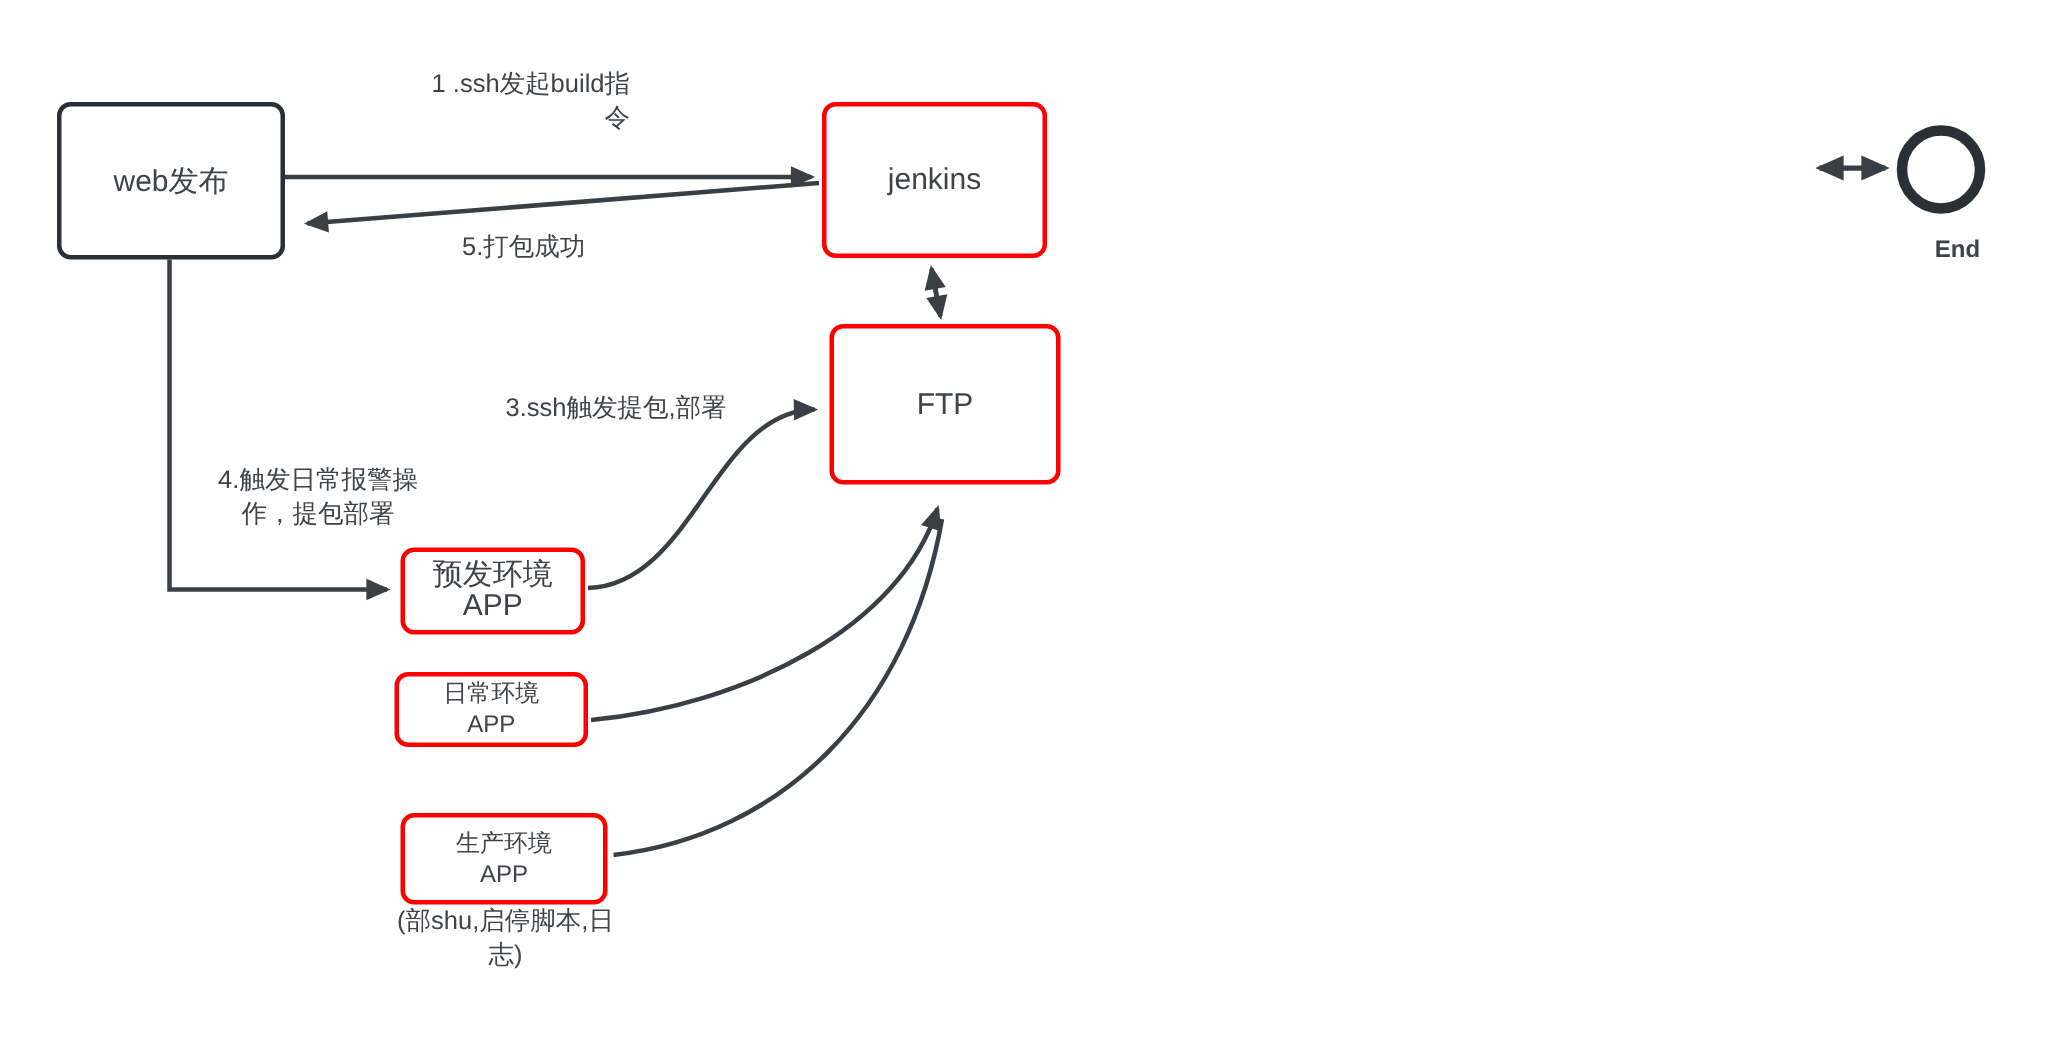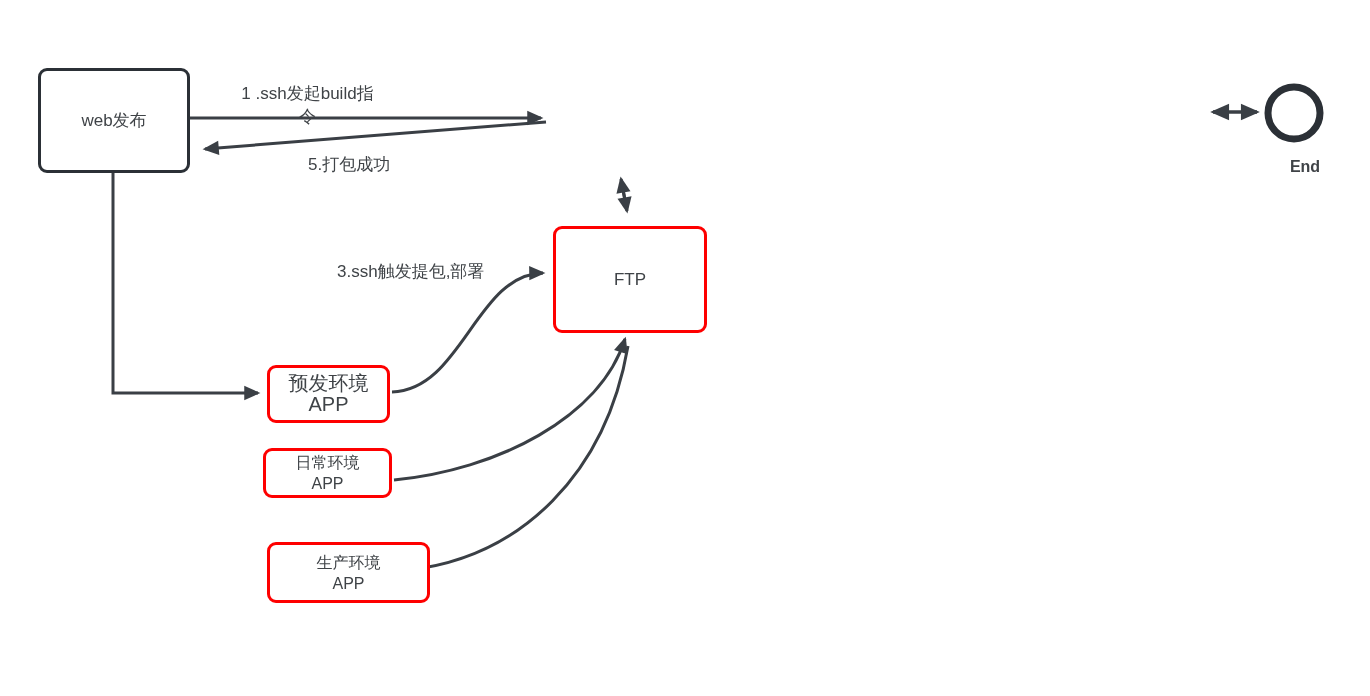--- a/index.html
+++ b/index.html
@@ -12,42 +12,42 @@
   }
   #edges{position:absolute;left:0;top:0;width:1370px;height:696px;pointer-events:none;}
   .node{
     position:absolute;
     box-sizing:border-box;
     display:flex;align-items:center;justify-content:center;
     text-align:center;
     background:#ffffff;
     border-radius:9px;
     color:#3f4347;
-    font-size:17px;
+    font-size:20px;
     line-height:22px;
     white-space:pre-line;
     z-index:2;
   }
   .node.dark{border:3px solid #2b3036;}
   .node.red{border:3px solid #fe0000;}
   .node-web{left:38px;top:68px;width:152px;height:105px;}
   .node-jenkins{left:548px;top:68px;width:150px;height:104px;}
-  .node-ftp{left:553px;top:226px;width:154px;height:107px;}
+  .node-ftp{left:553px;top:216px;width:154px;height:107px;}
   .node-pre{left:267px;top:365px;width:123px;height:58px;font-size:20px;line-height:21px;}
   .node-daily{left:263px;top:448px;width:129px;height:50px;font-size:16px;line-height:21px;}
-  .node-prod{left:267px;top:542px;width:163px;height:61px;font-size:16px;line-height:21px;}
+  .node-prod{left:267px;top:542px;width:138px;height:61px;font-size:16px;line-height:21px;}
   .edge-label{
     position:absolute;
     color:#3f4347;
     font-size:17px;
     line-height:23px;
     white-space:pre-line;
     z-index:3;
   }
-  .lbl-1{left:195px;top:44px;width:225px;text-align:center;margin-top:38px;}
+  .lbl-1{left:195px;top:44px;width:225px;text-align:right;}
   .lbl-2{left:308px;top:153px;}
   .lbl-3{left:337px;top:260px;}
   .lbl-4{left:118px;top:308px;width:188px;text-align:center;}
   .lbl-prod-note{left:246px;top:602px;width:182px;text-align:center;}
   .lbl-end{left:1275px;top:155px;width:60px;text-align:center;font-size:16px;font-weight:bold;}
 </style>
 </head>
 <body>
 
 <div id="canvas">
@@ -75,20 +75,23 @@
     <path d="M 409 570 C 522 557 606 473 628 346" stroke="#3a3f45" stroke-width="3" fill="none"></path>
 
     <path d="M 1213 112 L 1257 112" stroke="#3a3f45" stroke-width="3.5" fill="none" marker-start="url(#ah)" marker-end="url(#ah)"></path>
     <circle cx="1294" cy="113" r="26" fill="#ffffff" stroke="#2b3036" stroke-width="7"></circle>
   </svg>
 
   <div class="node dark node-web">
     <span>web发布</span>
   </div>
 
+  <div class="node red node-jenkins">
+    <span>jenkins</span>
+  </div>
 
   <div class="node red node-ftp">
     <span>FTP</span>
   </div>
 
   <div class="node red node-pre">
     <span>预发环境
 APP</span>
   </div>
 
@@ -102,17 +105,21 @@
 APP</span>
   </div>
 
   <div class="edge-label lbl-1">1 .ssh发起build指
 令</div>
 
   <div class="edge-label lbl-2">5.打包成功</div>
 
   <div class="edge-label lbl-3">3.ssh触发提包,部署</div>
 
+  <div class="edge-label lbl-4">4.触发日常报警操
+作，提包部署</div>
 
+  <div class="edge-label lbl-prod-note">(部shu,启停脚本,日
+志)</div>
 
   <div class="edge-label lbl-end">End</div>
 
 </div>
 
 </body></html>

